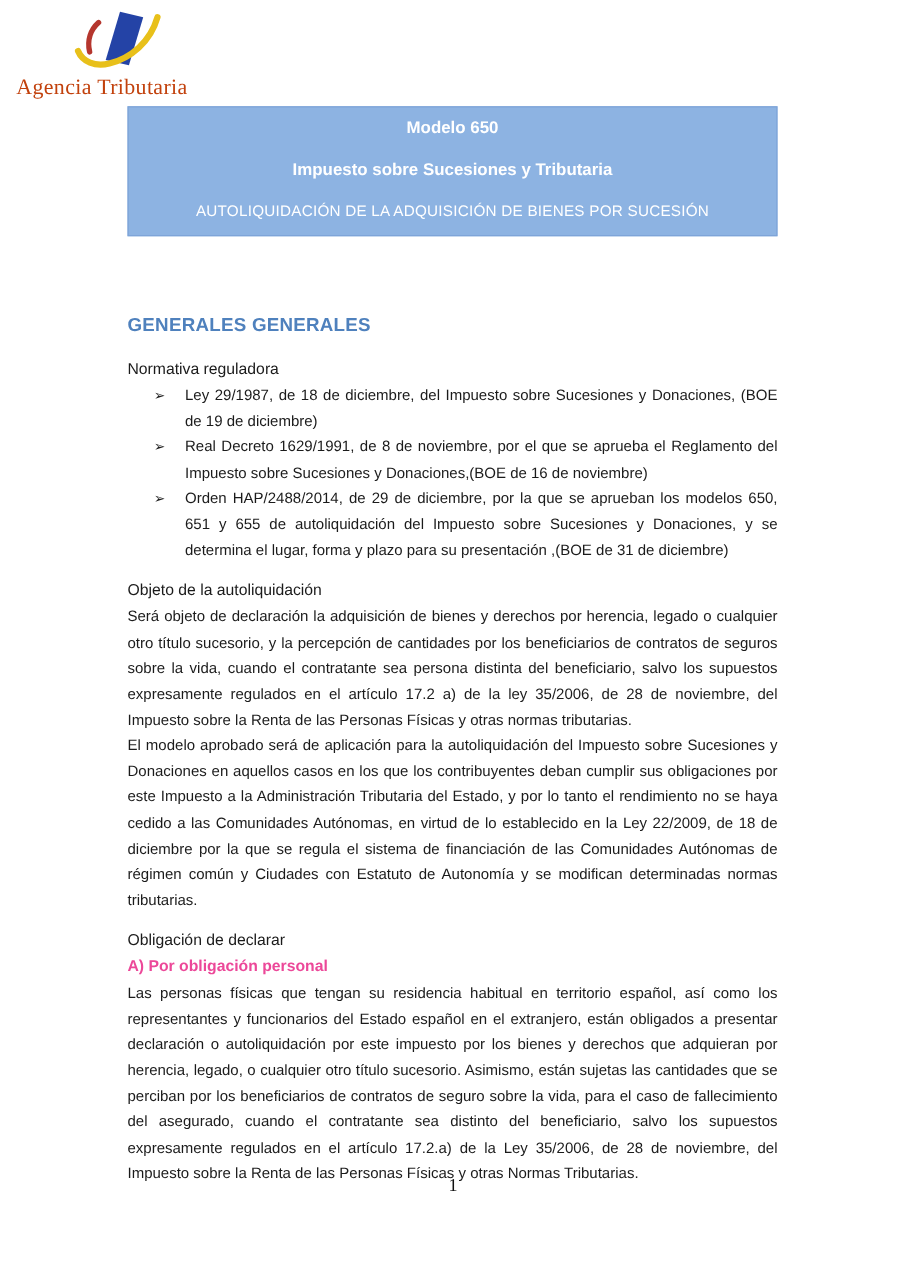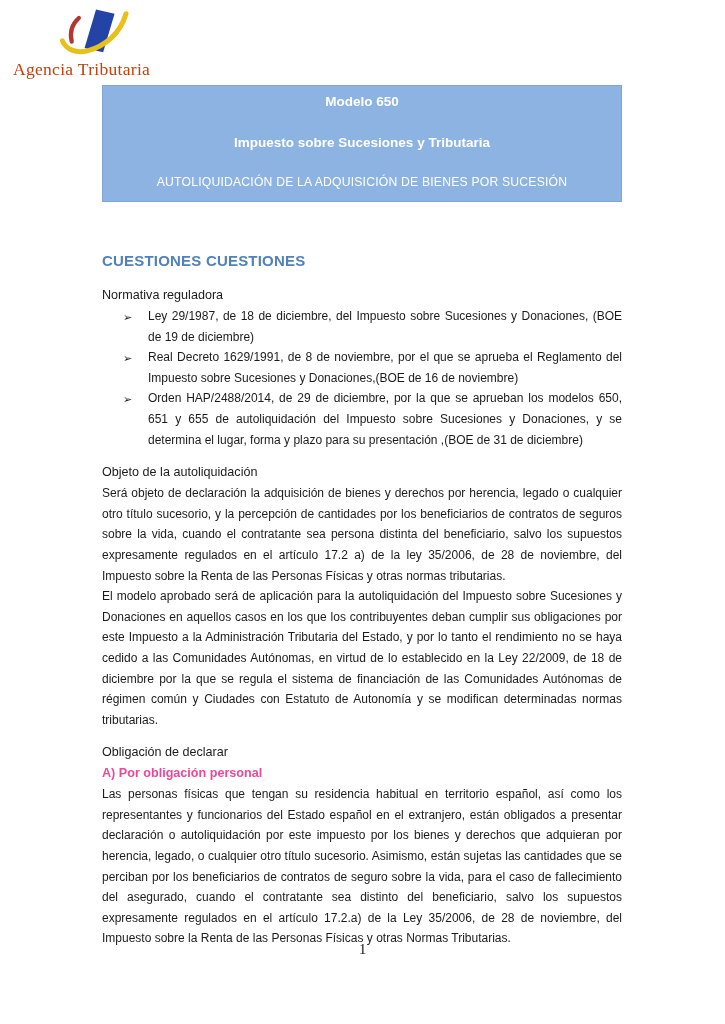--- a/index.html
+++ b/index.html
@@ -20,21 +20,21 @@
     font-size:17.5px;
     color:#c2410c;
     letter-spacing:0.3px;
     white-space:nowrap;
     margin-top:1px;
   }
 
   
   .header-box {
     position:absolute; left:102px; top:85px;
-    width:520px; height:117px;
+    width:520px; height:104px;
     box-sizing:border-box;
     background:#8DB3E2;
     border:1px solid #7EA4D8;
     display:flex; flex-direction:column; justify-content:space-between;
     padding:7px 8px 10px 8px;
     text-align:center;
     color:#ffffff;
   }
   .hb-line { line-height:17px; }
   .hb-bold { font-weight:bold; font-size:13.5px; }
@@ -93,21 +93,21 @@
   </header>
 
   <section class="header-box">
     <div class="hb-line hb-bold">Modelo 650</div>
     <div class="hb-line hb-bold">Impuesto sobre Sucesiones y Tributaria</div>
     <div class="hb-line hb-caps">AUTOLIQUIDACIÓN DE LA ADQUISICIÓN DE BIENES POR SUCESIÓN</div>
   </section>
 
   <main class="content">
 
-    <h1>CUESTIONES CUESTIONES</h1>
+    <h1>GENERALES GENERALES</h1>
 
     <h2 class="first">Normativa reguladora</h2>
     <ul>
       <li>
         <span class="marker">➢</span>
         <span>Ley 29/1987, de 18 de diciembre, del Impuesto sobre Sucesiones y Donaciones, (BOE de 19 de diciembre)</span>
       </li>
       <li>
         <span class="marker">➢</span>
         <span>Real Decreto 1629/1991, de 8 de noviembre, por el que se aprueba el Reglamento del Impuesto sobre Sucesiones y Donaciones,(BOE de 16 de noviembre)</span>

